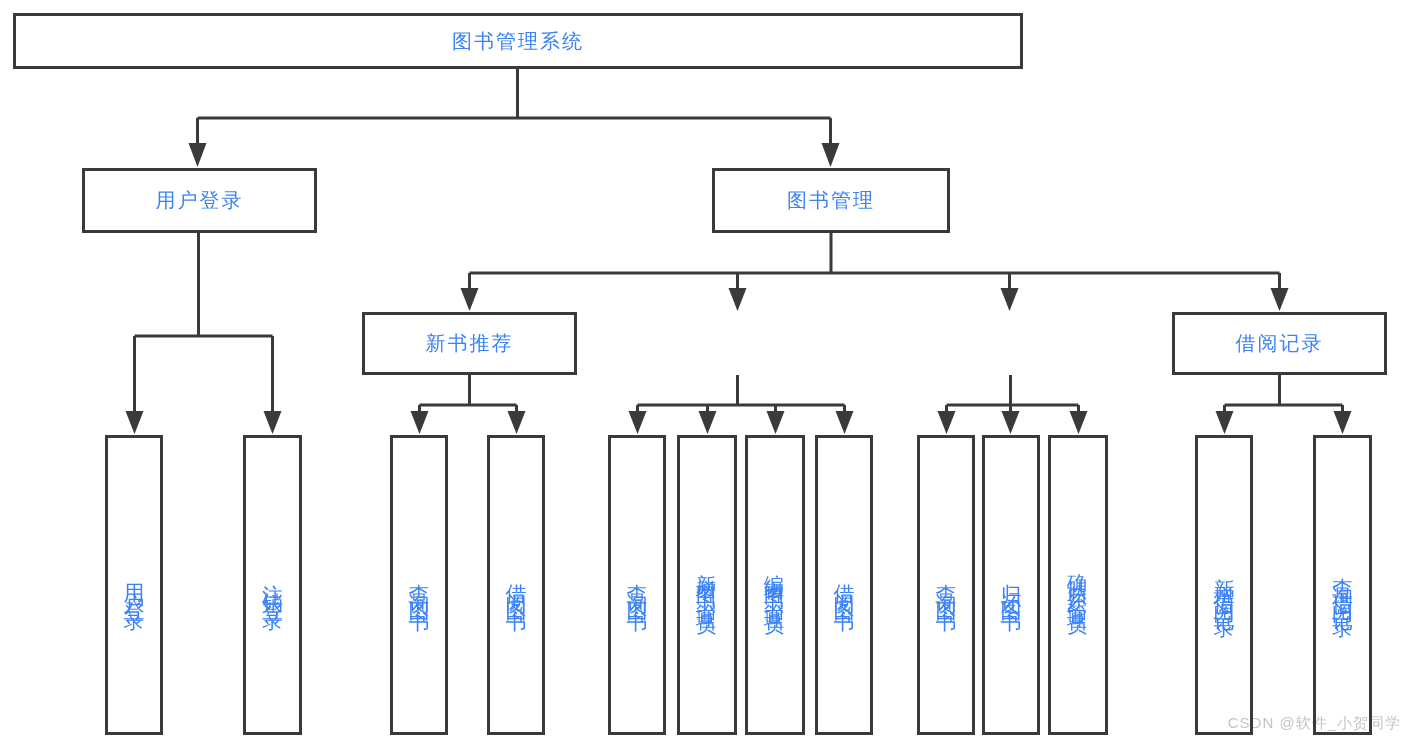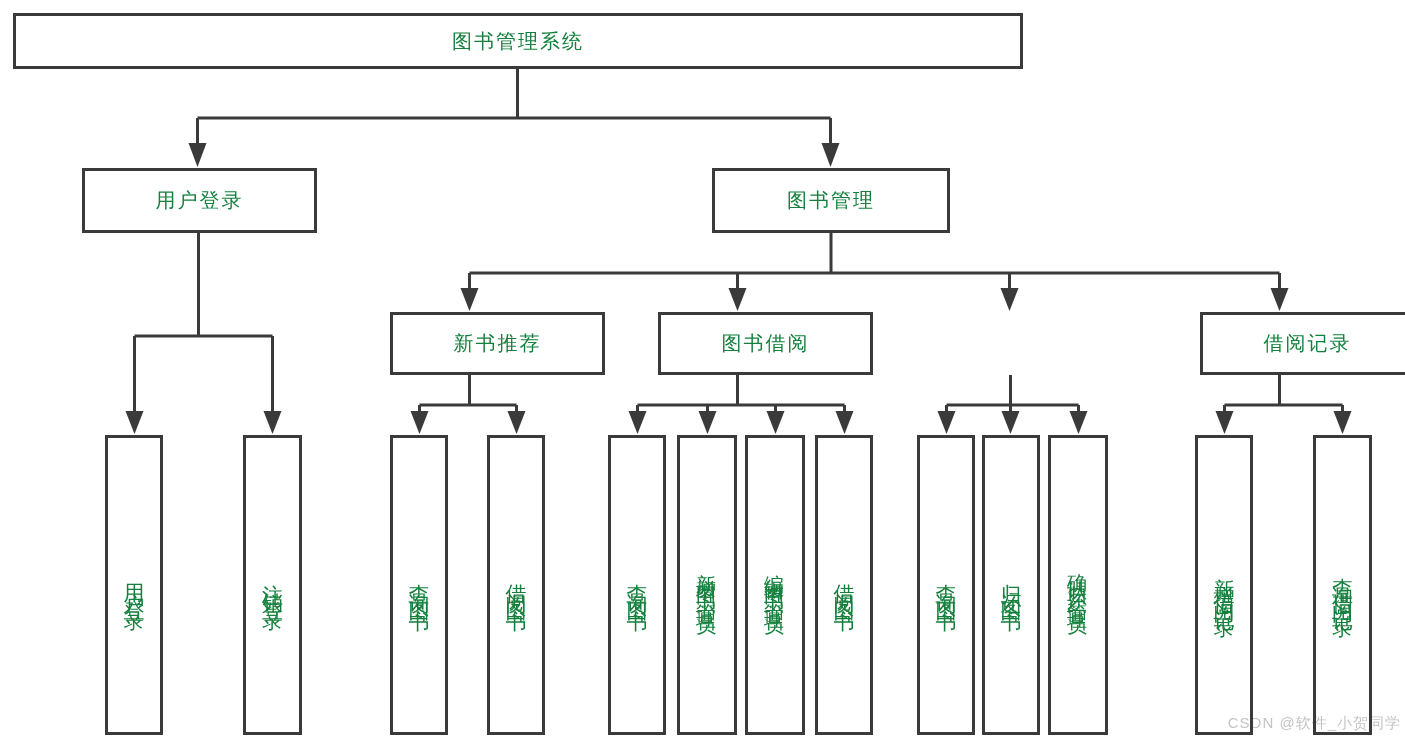--- a/index.html
+++ b/index.html
@@ -20,30 +20,30 @@
     position: absolute;
     box-sizing: border-box;
     border: 3px solid #3a3a3a;
     background: transparent;
     display: flex;
     align-items: center;
     justify-content: center;
     z-index: 2;
   }
   .node .lbl {
-    color: #15803d;
+    color: #3b82f6;
     font-size: 20px;
     letter-spacing: 2px;
     white-space: nowrap;
     text-align: right;
   }
   .root  { left: 13px;  top: 13px;  width: 1010px; height: 56px; }
   .l2a   { left: 82px;  top: 168px; width: 235px;  height: 65px; }
   .l2b   { left: 712px; top: 168px; width: 238px;  height: 65px; }
-  .l3    { top: 312px; width: 215px; height: 63px; margin-left: 28px; }
+  .l3    { top: 312px; width: 215px; height: 63px; }
   .l3a { left: 362px; }  .l3b { left: 630px; }
   .l3c { left: 902px; }  .l3d { left: 1172px; }
   .leaf  { top: 435px; height: 300px; width: 58px; }
   .leaf .lbl {
     writing-mode: vertical-rl;
     font-size: 21px;
     letter-spacing: 9px;
   }
   .leaf .lbl.long {
     font-size: 20px;
@@ -113,23 +113,20 @@
   <div class="node l2a">
     <span class="lbl">用户登录</span>
   </div>
   <div class="node l2b">
     <span class="lbl">图书管理</span>
   </div>
 
   <div class="node l3 l3a">
     <span class="lbl">新书推荐</span>
   </div>
-  <div class="node l3 l3b">
-    <span class="lbl">图书借阅</span>
-  </div>
   <div class="node l3 l3d">
     <span class="lbl">借阅记录</span>
   </div>
 
   <div class="node leaf g1a">
     <span class="lbl">用户登录</span>
   </div>
   <div class="node leaf g1b">
     <span class="lbl">注销登录</span>
   </div>

